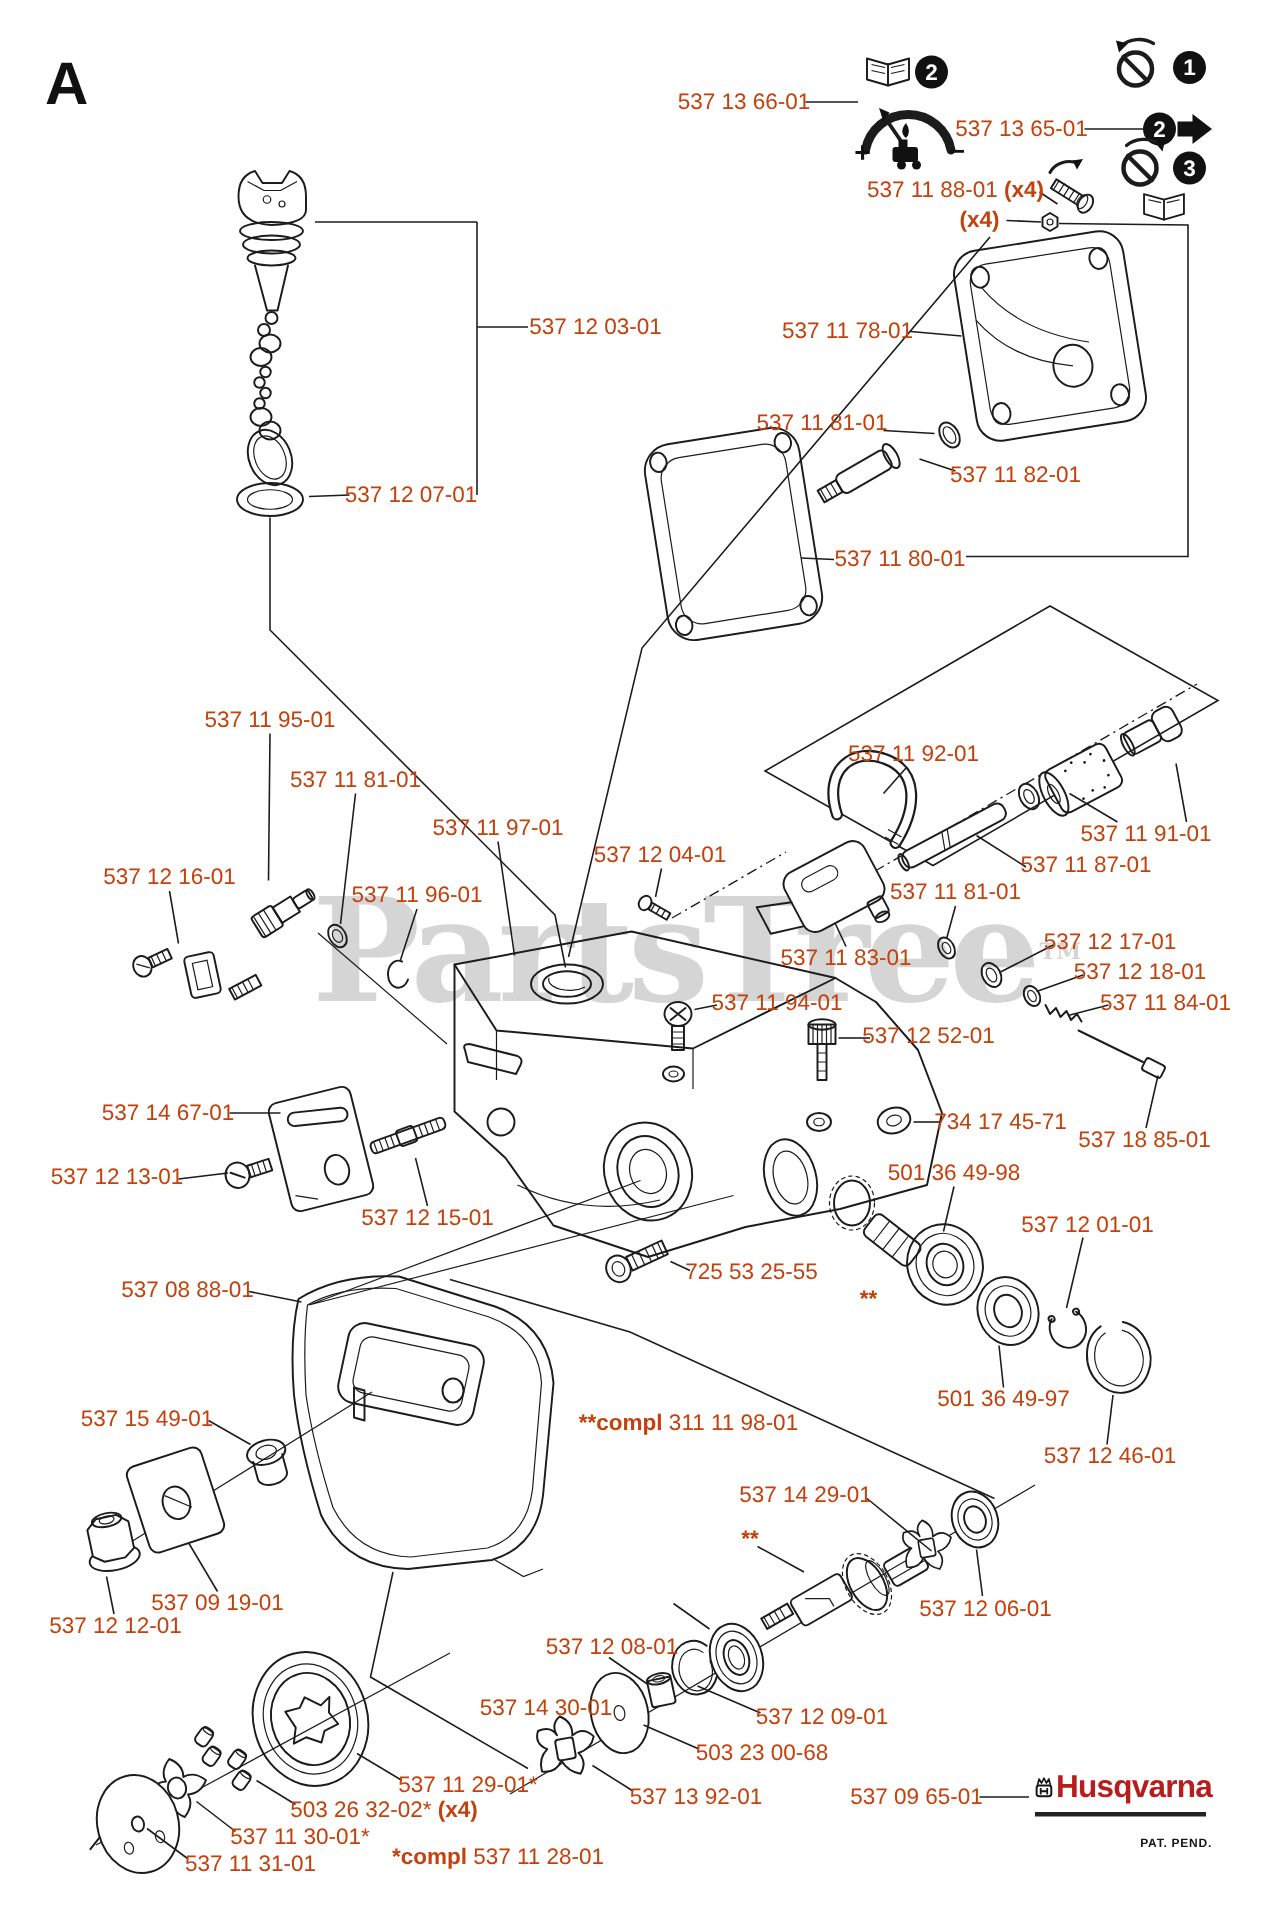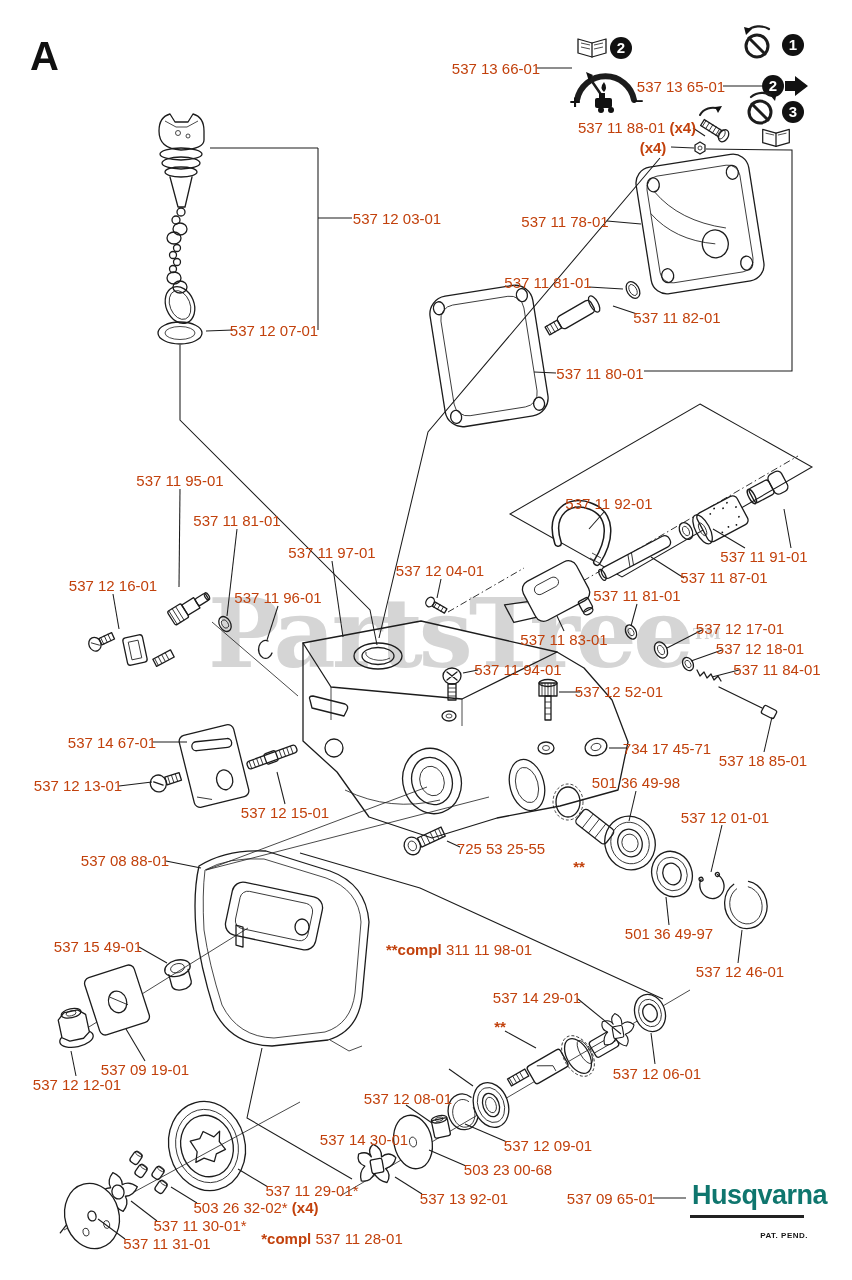--- a/index.html
+++ b/index.html
@@ -9,21 +9,21 @@
              font-family:"DejaVu Serif",serif;font-weight:bold;font-size:96px;
              line-height:1;letter-spacing:-4px;white-space:nowrap;}
   #watermark .tm{font-size:15px;letter-spacing:0;vertical-align:28px;margin-left:3px;}
   #art{position:absolute;left:0;top:0;z-index:2;}
   #labels{position:absolute;left:0;top:0;width:852px;height:1280px;z-index:3;pointer-events:none;}
   .plabel{position:absolute;transform:translate(-50%,-50%);font-size:15px;color:#c2410c;
           white-space:nowrap;line-height:1;}
   #section-letter{position:absolute;left:30px;top:34px;z-index:3;font-size:40px;font-weight:bold;color:#111;}
   #brand{position:absolute;left:690px;top:1180px;z-index:3;width:118px;}
   #brand .row{display:flex;align-items:center;gap:2px;}
-  #brand .word{font-size:27px;font-weight:bold;color:#0f766e;letter-spacing:-0.5px;}
+  #brand .word{font-size:21px;font-weight:bold;color:#b91c1c;letter-spacing:-0.5px;}
   #brand .rule{height:3px;background:#222;margin-top:4px;width:114px;}
   #brand .pat{font-size:8px;font-weight:bold;color:#151515;text-align:right;margin-top:13px;
               letter-spacing:0.5px;}
   svg .s{stroke:#1c1c1c;fill:none;stroke-width:1.3;stroke-linecap:round;stroke-linejoin:round;}
   svg .thin{stroke:#1c1c1c;fill:none;stroke-width:0.8;}
   svg .ld{stroke:#1c1c1c;fill:none;stroke-width:1.05;}
   svg .fb{fill:#111;stroke:none;}
   svg .wf{fill:#fff;}
   svg .dash{stroke-dasharray:7 3 1.5 3;stroke-width:0.9;}
   svg text{font-family:"Liberation Sans",sans-serif;}

